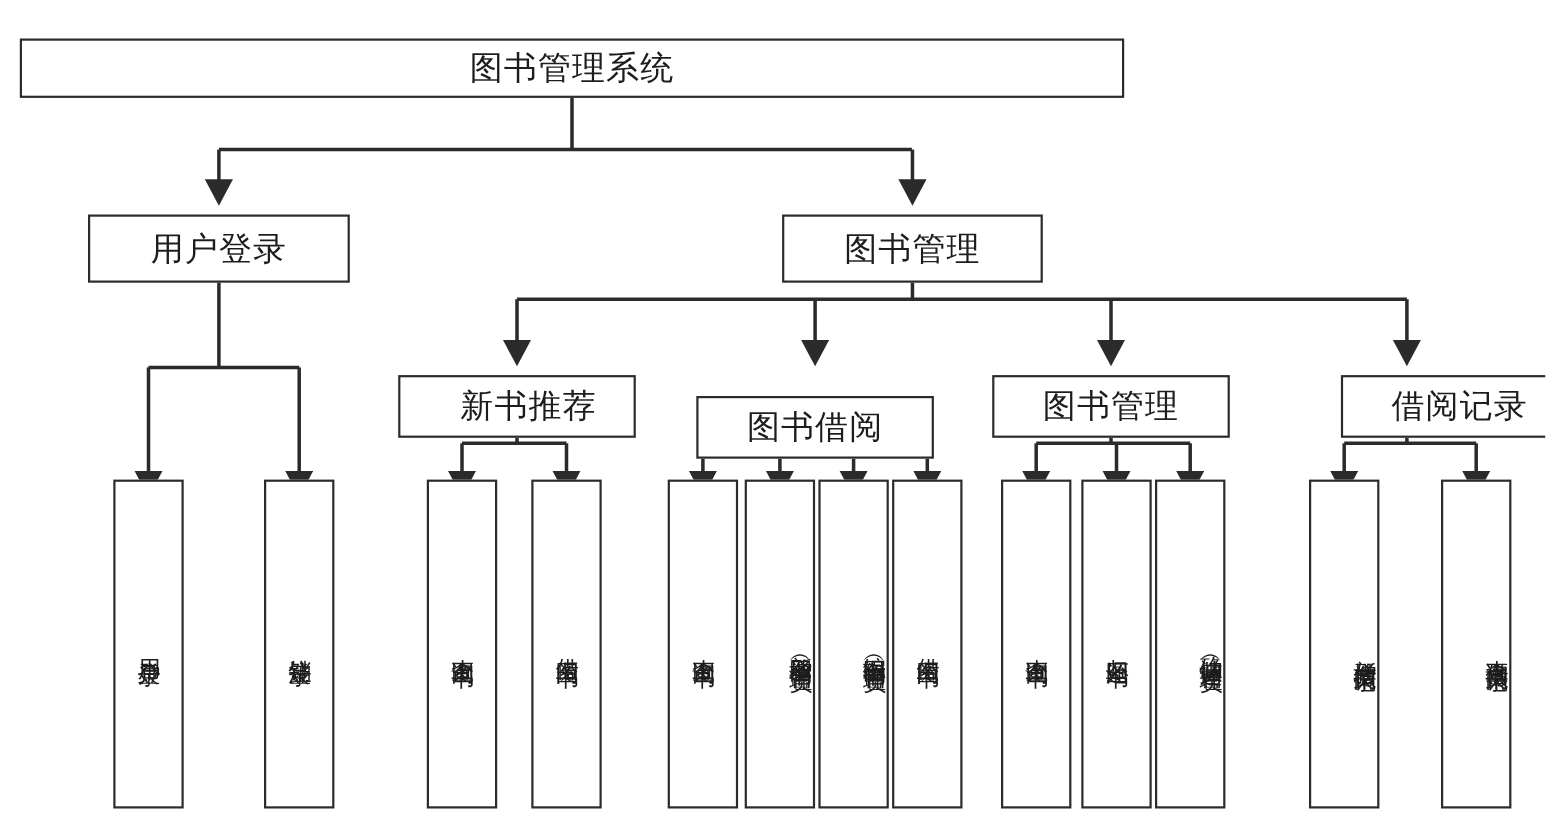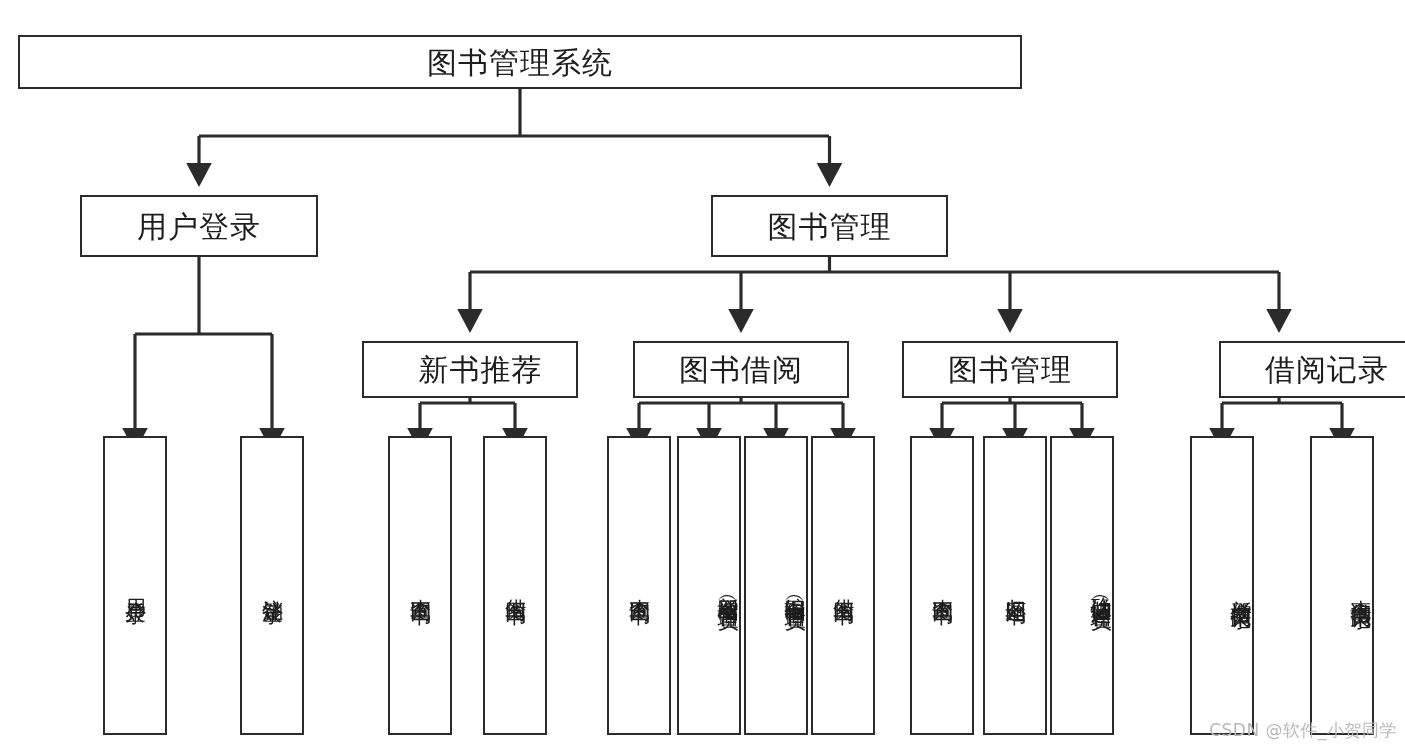--- a/index.html
+++ b/index.html
@@ -124,21 +124,21 @@
       </div>
       <div class="node horiz" style="left: 80px; top: 171px; width: 238px; height: 62px;">
         <span class="node-label">用户登录</span>
       </div>
       <div class="node horiz" style="left: 711px; top: 171px; width: 237px; height: 62px;">
         <span class="node-label">图书管理</span>
       </div>
       <div class="node horiz" style="left: 362px; top: 317px; width: 216px; height: 57px; padding-left: 21px;">
         <span class="node-label">新书推荐</span>
       </div>
-      <div class="node horiz" style="left: 633px; top: 317px; width: 216px; height: 57px;">
+      <div class="node horiz" style="left: 633px; top: 336px; width: 216px; height: 57px;">
         <span class="node-label">图书借阅</span>
       </div>
       <div class="node horiz" style="left: 902px; top: 317px; width: 216px; height: 57px;">
         <span class="node-label">图书管理</span>
       </div>
       <div class="node horiz" style="left: 1219px; top: 317px; width: 216px; height: 57px;">
         <span class="node-label">借阅记录</span>
       </div>
       <div class="node vert center-text" style="left: 103px; top: 436px; width: 64px; height: 299px;">
         <span class="node-label">用户登录</span>
@@ -174,14 +174,13 @@
         <span class="node-label">确认归还（管理员）</span>
       </div>
       <div class="node vert" style="left: 1190px; top: 436px; width: 64px; height: 299px;">
         <span class="node-label">新增借阅记录</span>
       </div>
       <div class="node vert" style="left: 1310px; top: 436px; width: 64px; height: 299px;">
         <span class="node-label">查询借阅记录</span>
       </div>
     </div>
 
-  <div id="watermark">CSDN @软件_小贺同学</div>
 </div>
 
 </body></html>

